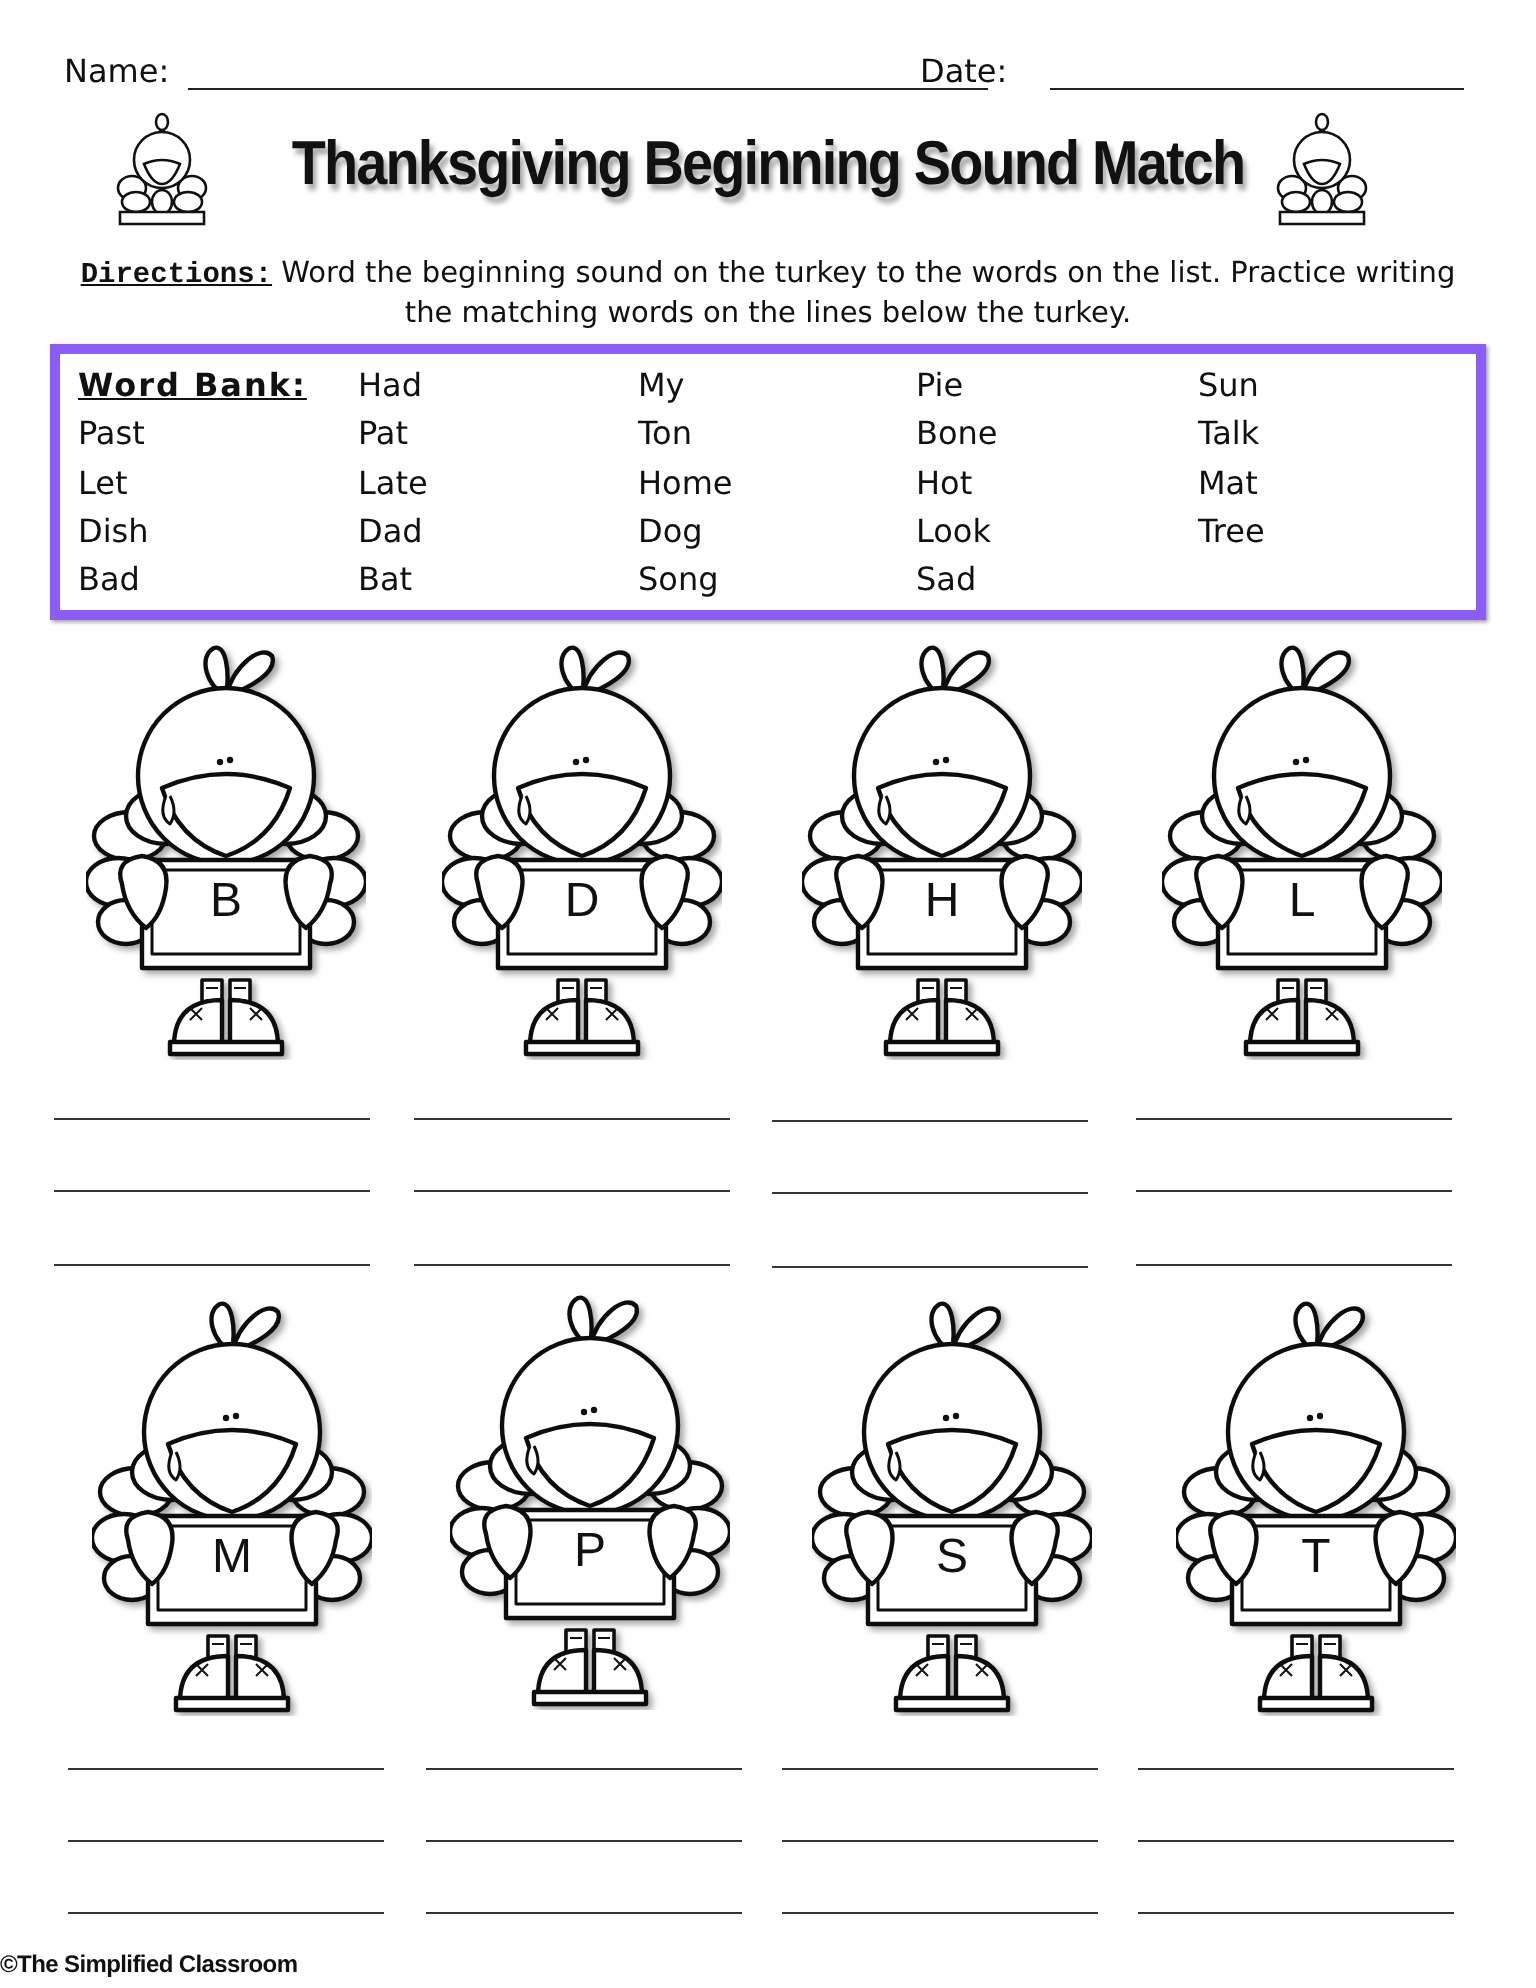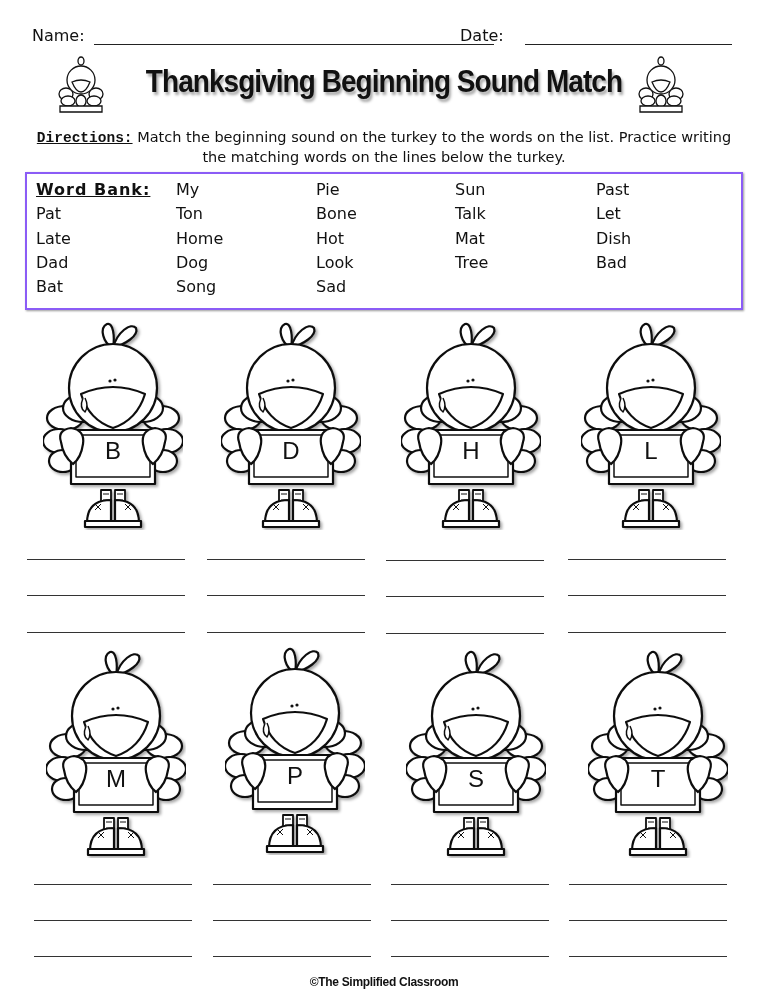--- a/index.html
+++ b/index.html
@@ -16,35 +16,35 @@
            font-family: "Liberation Sans", sans-serif; font-weight: bold; font-size: 31px; letter-spacing: -1px;
            transform: scaleX(0.9); text-shadow: 2px 3px 3px rgba(0,0,0,0.35); }
 
   .mini-turkey { position: absolute; top: 56px; width: 46px; height: 58px; }
   .mini-left { left: 58px; }
   .mini-right { left: 638px; }
 
   .directions { position: absolute; top: 128px; left: 30px; width: 708px; text-align: center; font-size: 14.5px; line-height: 19px; }
   .directions .dir-label { font-weight: bold; text-decoration: underline; font-family: Liberation Mono, monospace; }
 
-  .word-bank { position: absolute; top: 172px; left: 25px; width: 718px; height: 138px; border: 2px solid #8b5cf6;
+  .word-bank { position: absolute; top: 172px; left: 25px; width: 718px; height: 138px; border: 5px solid #8b5cf6;
                box-shadow: 1px 1px 2px rgba(0,0,0,0.4); }
   .wb-grid { position: absolute; top: 6px; left: 9px; display: grid;
              grid-template-columns: 140px 140px 139px 141px 140px; grid-auto-rows: 24.3px; font-size: 16px; }
   .wb-title { font-weight: bold; text-decoration: underline; letter-spacing: 1px; }
 
   .turkey { position: absolute; width: 140px; height: 212px; }
   .turkey svg { position: absolute; left: 0; top: 0; }
   .turkey .letter { position: absolute; top: 119px; left: 0; width: 140px; text-align: center;
                     font-family: "Liberation Sans", sans-serif; font-size: 24px; font-weight: normal; color: #111; }
 
   .lines-group { position: absolute; width: 158px; }
   .write-line { position: absolute; left: 0; width: 158px; border-bottom: 1.5px solid #333; }
 
-  .footer { position: absolute; top: 975px; left: 0; width: 768px; text-align: center;
+  .footer { position: absolute; top: 975px; left: 0; width: 768px; 
             font-family: "Liberation Sans", sans-serif; font-weight: bold; font-size: 12px; letter-spacing: -0.3px; }
 </style>
 </head>
 <body>
 
 <div class="name-row">
   <span class="name-label">Name:</span>
   <div class="name-line"></div>
   <span class="date-label">Date:</span>
   <div class="date-line"></div>
@@ -72,26 +72,27 @@
     <ellipse cx="10" cy="45" rx="7" ry="5"></ellipse>
       <ellipse cx="36" cy="45" rx="7" ry="5"></ellipse>
     <circle cx="23" cy="24" r="14"></circle>
     <path d="M14 26 Q23 22 32 26 Q28 36 23 36 Q18 36 14 26 Z"></path>
     <ellipse cx="23" cy="45" rx="5" ry="6"></ellipse>
     <path d="M2 50 L44 50 L44 56 L2 56 Z"></path>
   </g>
 </svg>
 
 <div class="directions">
-  <span class="dir-label">Directions:</span><span> Match the beginning sound on the turkey to the words on the list. Practice writing the matching words on the lines below the turkey.</span>
+  <span class="dir-label">Directions:</span><span> Word the beginning sound on the turkey to the words on the list. Practice writing the matching words on the lines below the turkey.</span>
 </div>
 
 <div class="word-bank">
   <div class="wb-grid">
     <span class="wb-title">Word Bank:</span>
+    <span>Had</span>
     <span>My</span>
     <span>Pie</span>
     <span>Sun</span>
 
     <span>Past</span>
     <span>Pat</span>
     <span>Ton</span>
     <span>Bone</span>
     <span>Talk</span>
 

